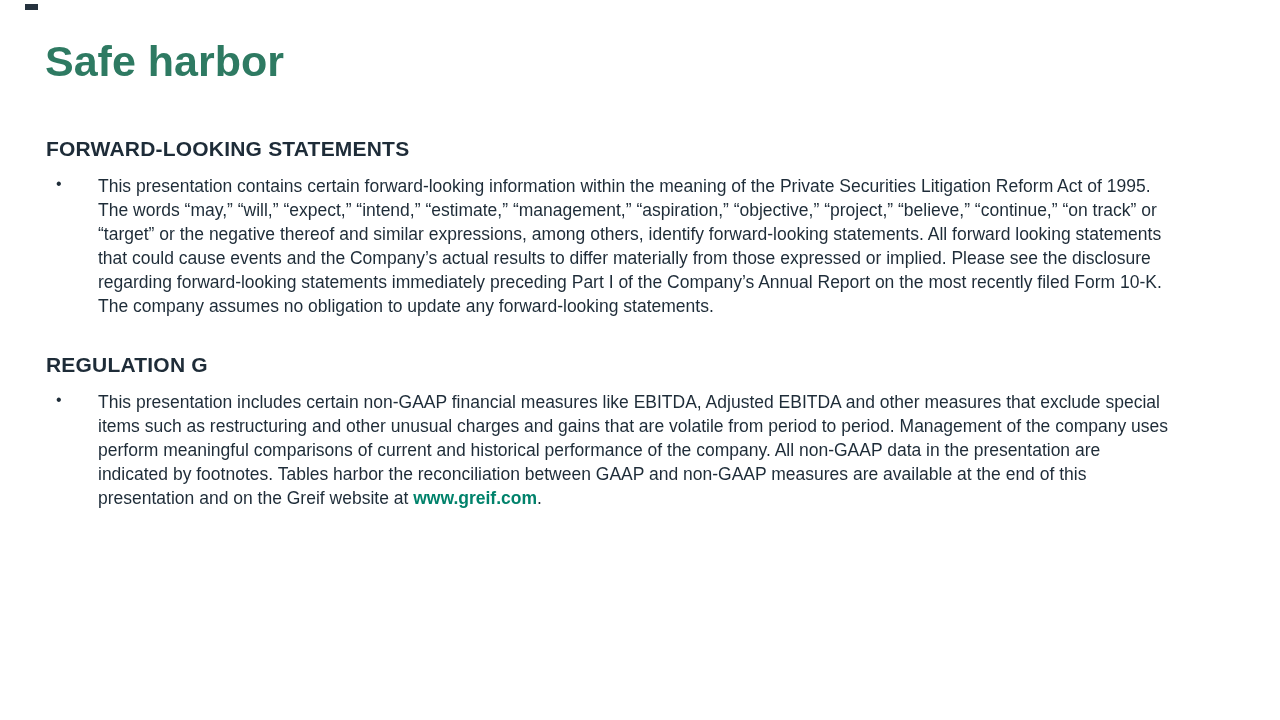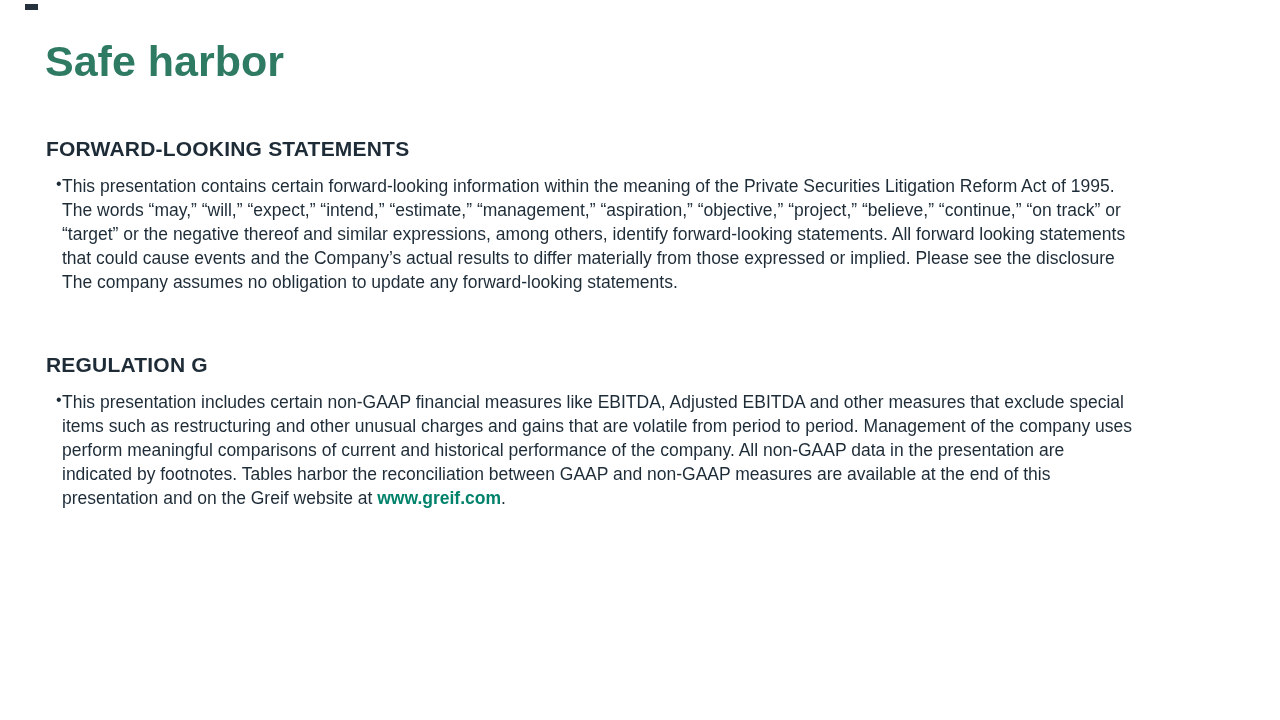--- a/index.html
+++ b/index.html
@@ -14,21 +14,21 @@
 
   .sec-heading { position:absolute; left:46px; font-size:21px; font-weight:bold;
                  color:#1e2c38; letter-spacing:0.2px; white-space:nowrap; }
   .h-fls { top:137px; }
   .h-reg { top:353px; }
 
   .bullet-block { position:absolute; left:45px; width:1210px; }
   .bb-1 { top:174px; }
   .bb-2 { top:390px; }
   .bullet-marker { position:absolute; left:11px; top:1px; font-size:16px; color:#1e2c38; }
-  .lines { margin-left:17px; }
+  .lines { margin-left:53px; }
   .ln { font-size:17.5px; line-height:24px; color:#1e2c38; white-space:nowrap; }
   .link { color:#00826b; font-weight:bold; text-decoration:none; }
 
   .footer-rule { position:absolute; left:0; top:637px; width:1280px; height:1px; background:#e5e7e7; }
 
   .logo { position:absolute; left:26px; top:646px; font-size:47px; line-height:52px;
           font-weight:bold; color:#2e7c5b; letter-spacing:-2px; transform:skewX(-5deg); }
   .logo .reg { font-size:11px; letter-spacing:0; vertical-align:baseline; }
 
   .logo-divider { position:absolute; left:157px; top:654px; width:1px; height:41px; background:#d9dbdb; }
@@ -51,20 +51,21 @@
 
   <h2 class="sec-heading h-fls">FORWARD-LOOKING STATEMENTS</h2>
 
   <div class="bullet-block bb-1">
     <span class="bullet-marker">•</span>
     <div class="lines">
       <div class="ln">This presentation contains certain forward-looking information within the meaning of the Private Securities Litigation Reform Act of 1995.</div>
       <div class="ln">The words “may,” “will,” “expect,” “intend,” “estimate,” “management,” “aspiration,” “objective,” “project,” “believe,” “continue,” “on track” or</div>
       <div class="ln">“target” or the negative thereof and similar expressions, among others, identify forward-looking statements. All forward looking statements</div>
       <div class="ln">that could cause events and the Company’s actual results to differ materially from those expressed or implied. Please see the disclosure</div>
+      <div class="ln">regarding forward-looking statements immediately preceding Part I of the Company’s Annual Report on the most recently filed Form 10-K.</div>
       <div class="ln">The company assumes no obligation to update any forward-looking statements.</div>
     </div>
   </div>
 
   <h2 class="sec-heading h-reg">REGULATION G</h2>
 
   <div class="bullet-block bb-2">
     <span class="bullet-marker">•</span>
     <div class="lines">
       <div class="ln">This presentation includes certain non-GAAP financial measures like EBITDA, Adjusted EBITDA and other measures that exclude special</div>

